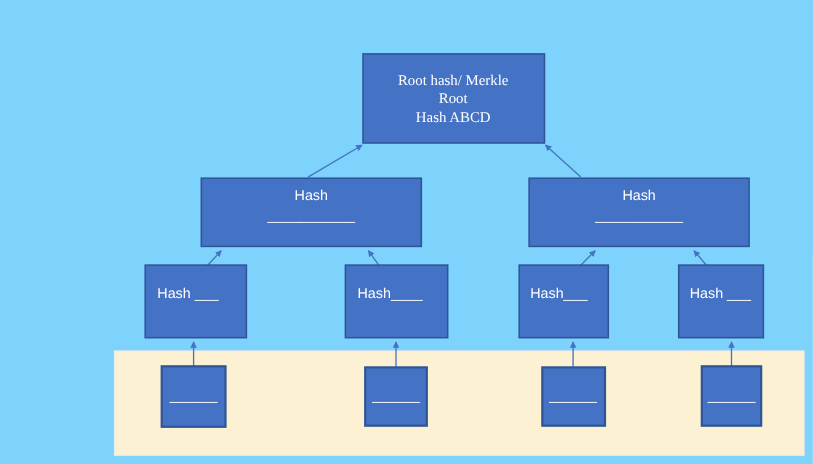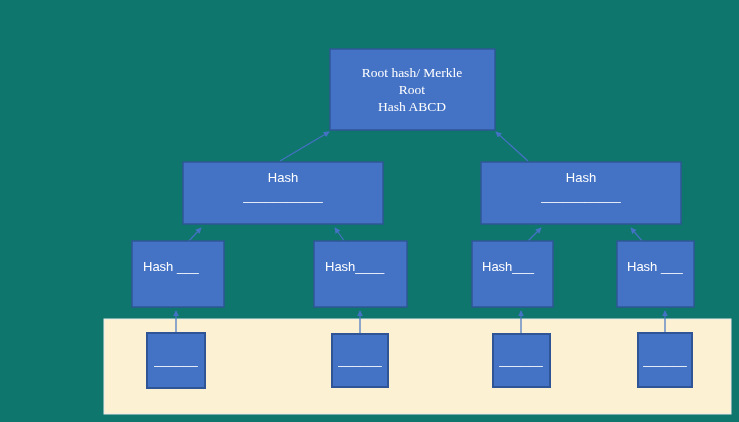--- a/index.html
+++ b/index.html
@@ -5,21 +5,21 @@
   html, body {
     margin: 0;
     padding: 0;
     background: #ffffff;
     font-family: "Liberation Sans", sans-serif;
   }
   .canvas {
     position: relative;
     width: 739px;
     height: 422px;
-    background: #0f766e;
+    background: #7dd3fc;
     overflow: hidden;
   }
   svg { display: block; }
   .root-text {
     font-family: "Liberation Serif", serif;
     font-size: 13.5px;
   }
   .box-text {
     font-family: "Liberation Sans", sans-serif;
     font-size: 13px;

